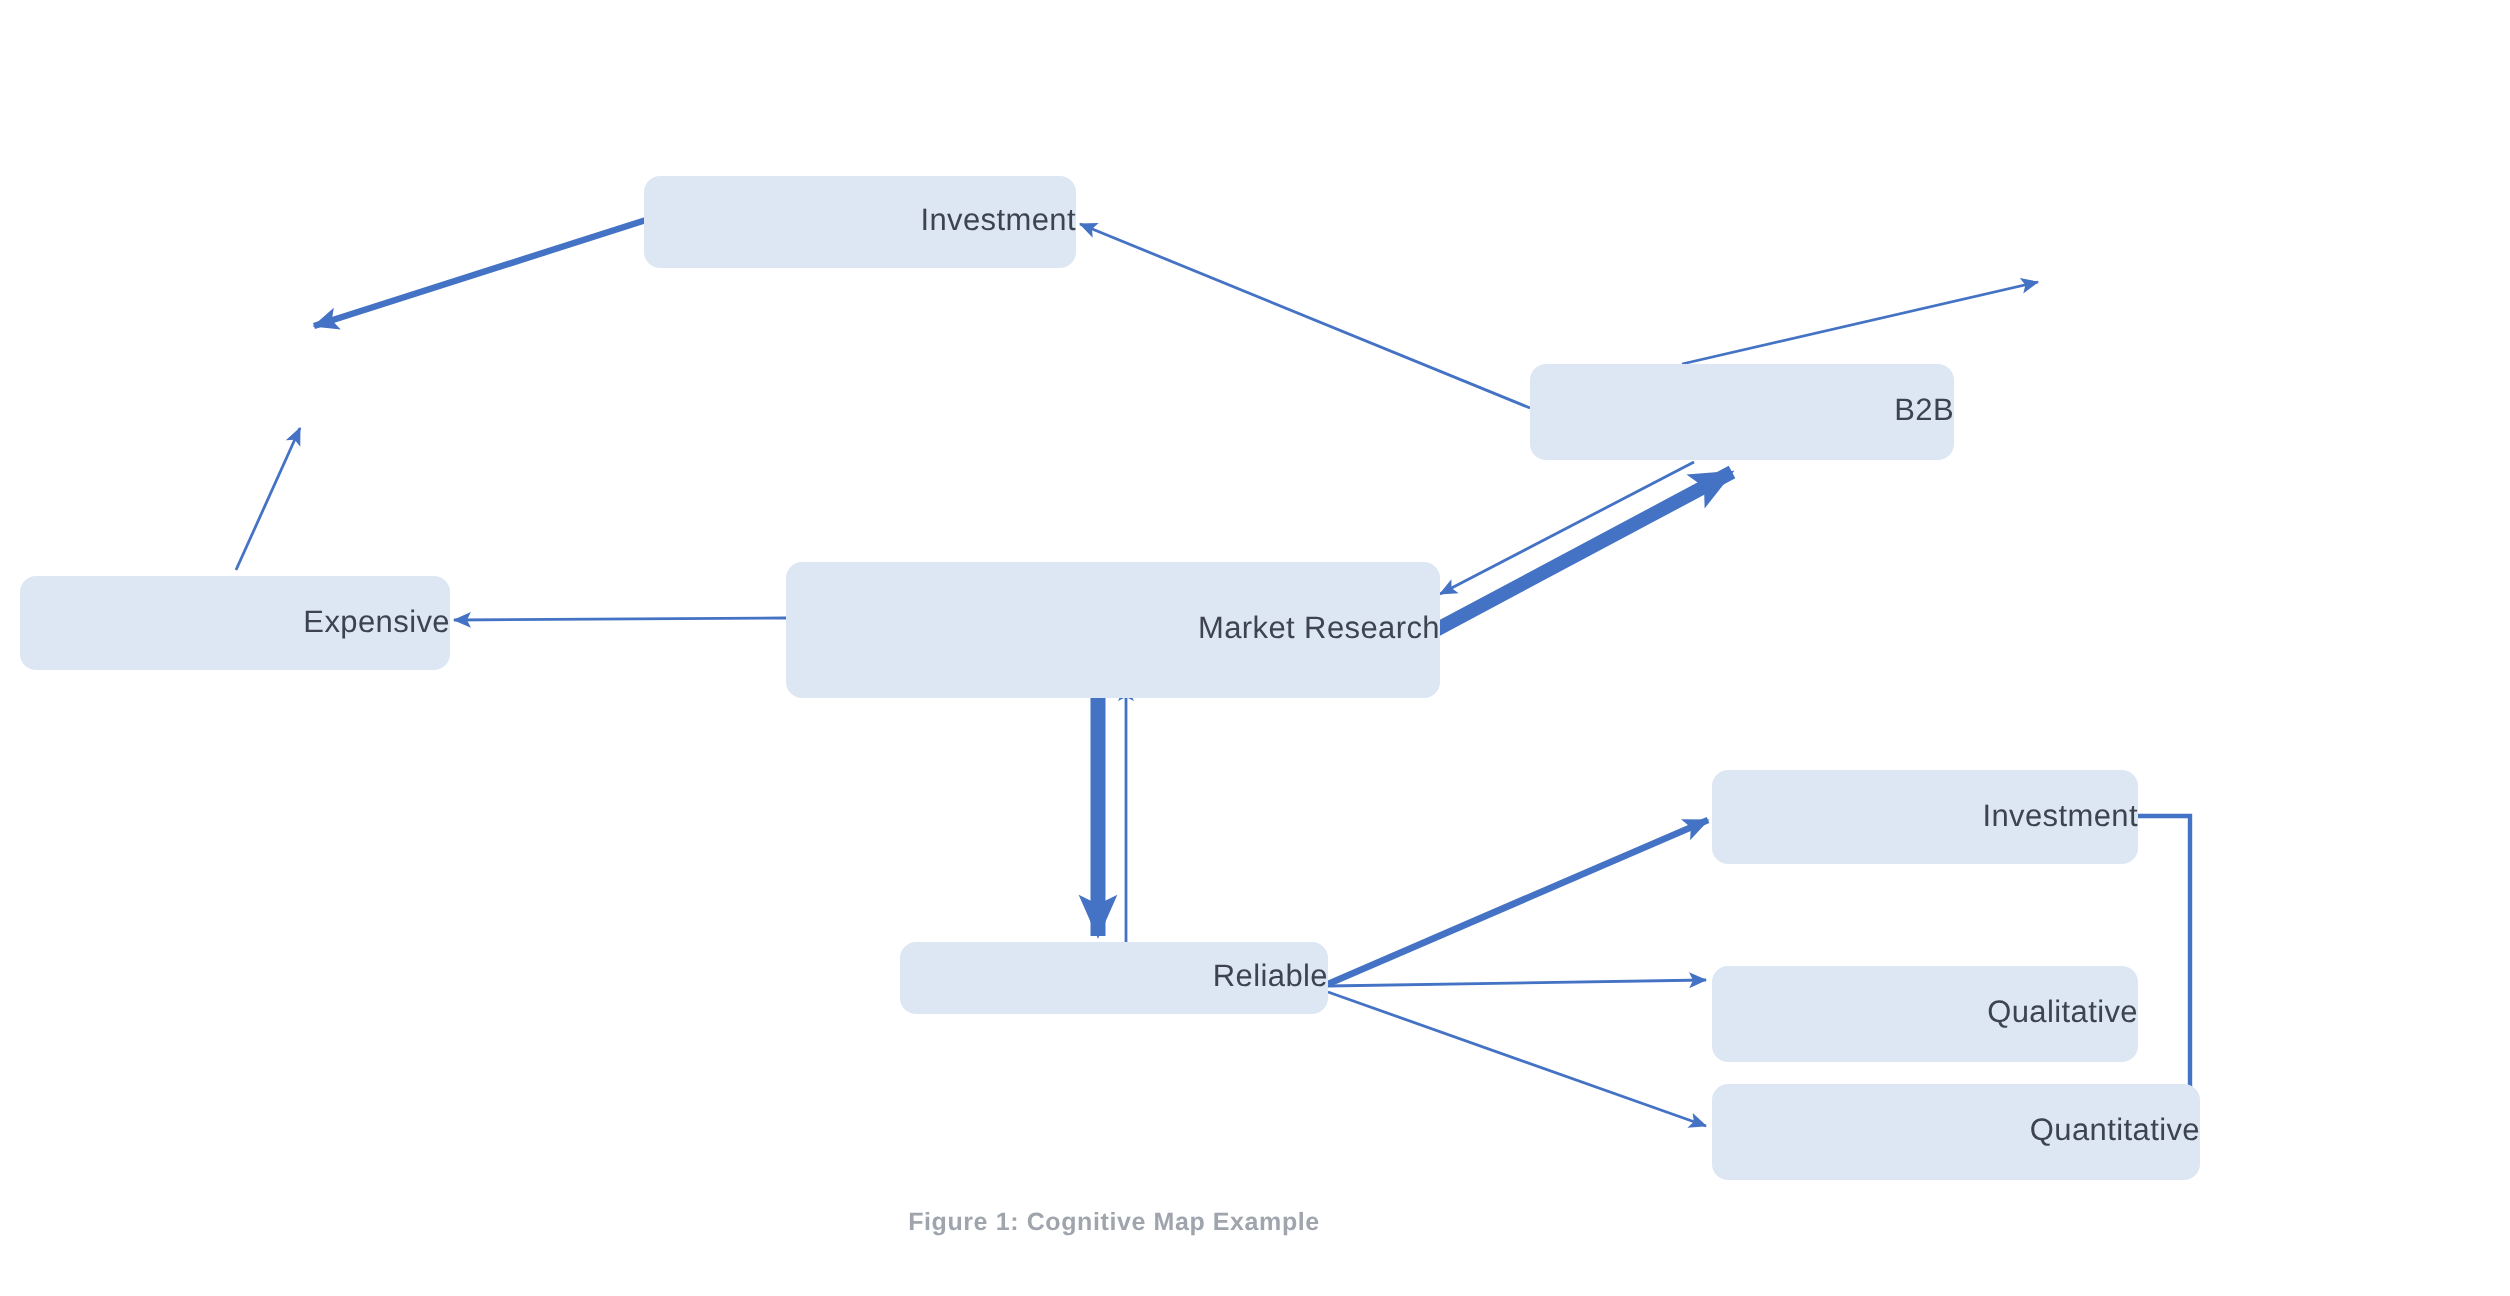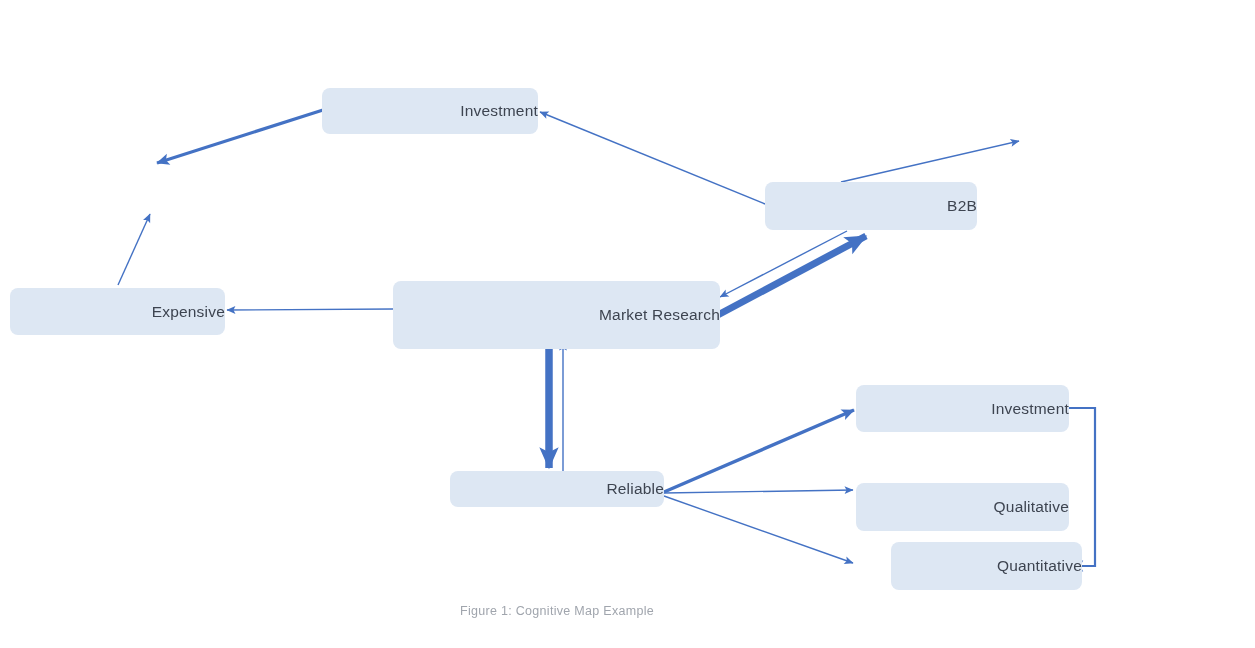--- a/index.html
+++ b/index.html
@@ -49,21 +49,21 @@
     letter-spacing: 0.2px;
     pointer-events: auto;
     box-sizing: border-box;
   }
   .caption {
     position: absolute;
     left: 557px;
     top: 604px;
     transform: translateX(-50%);
     white-space: nowrap;
-    font-weight: normal;
+    font-weight: bold;
     font-size: 12.5px;
     letter-spacing: 0.3px;
     color: var(--caption);
     z-index: 2;
   }
 </style>
 </head>
 <body>
 
 <div class="stage">
@@ -112,19 +112,19 @@
       </div>
       <div class="node" style="left: 450px; top: 471px; width: 214px; height: 36px;">
         <span>Reliable</span>
       </div>
       <div class="node" style="left: 856px; top: 385px; width: 213px; height: 47px;">
         <span>Investment</span>
       </div>
       <div class="node" style="left: 856px; top: 467px; width: 213px; height: 48px; margin-top: 16px;">
         <span>Qualitative</span>
       </div>
-      <div class="node" style="left: 856px; top: 542px; width: 191px; height: 48px; margin-left: 35px;">
+      <div class="node" style="left: 856px; top: 542px; width: 244px; height: 48px;">
         <span>Quantitative</span>
       </div>
     </div>
 
   <div class="caption">Figure 1: Cognitive Map Example</div>
 </div>
 
 </body></html>

